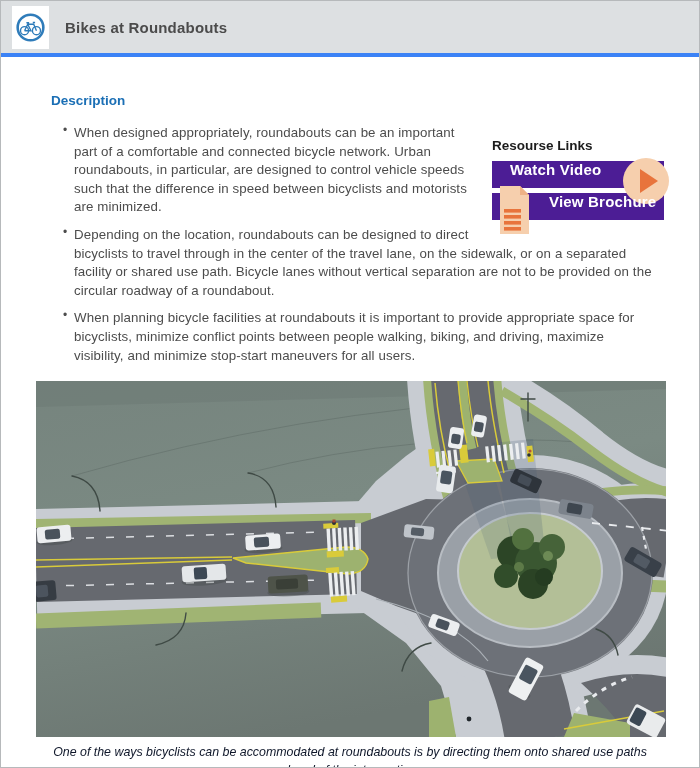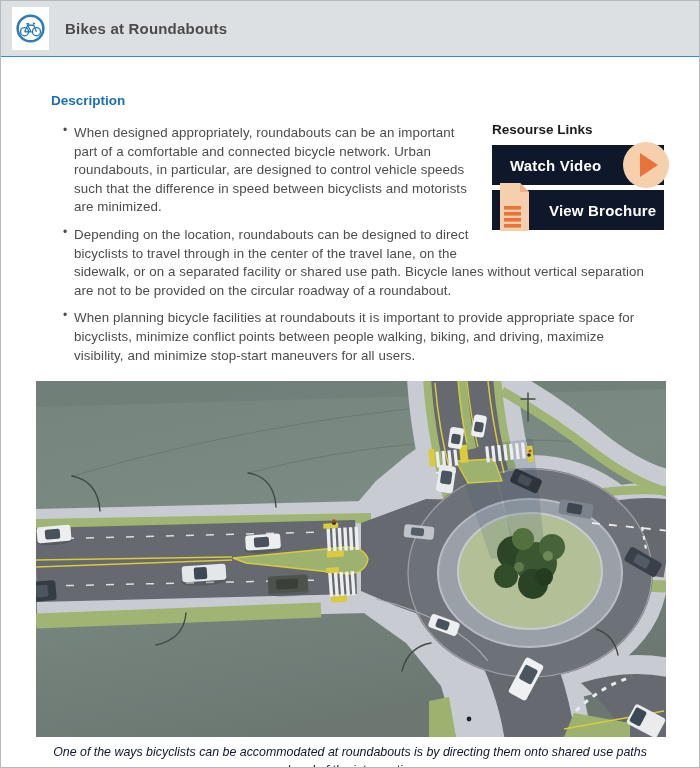--- a/index.html
+++ b/index.html
@@ -2,38 +2,38 @@
 <html><head>
 <meta charset="utf-8">
 <style>
   html,body{margin:0;padding:0;}
   body{
     width:700px;height:768px;box-sizing:border-box;
     background:#ffffff;border:1px solid #b6b9bb;overflow:hidden;
     font-family:"Liberation Sans", sans-serif;
   }
   .header{
-    height:56px;background:#dde0e2;border-bottom:1px solid #3b82f6;
+    height:56px;background:#dde0e2;border-bottom:4px solid #3b82f6;
     display:flex;align-items:center;padding:0 11px;gap:16px;box-sizing:border-box;
   }
   .header-icon{
     width:37px;height:43px;background:#ffffff;
     display:flex;align-items:center;justify-content:center;flex:0 0 auto;
   }
   .page-title{font-size:15px;font-weight:bold;color:#4b4b4b;letter-spacing:.2px;}
   .content{padding:36px 30px 0 30px;}
   .desc-heading{
     color:#1b6fb5;font-weight:bold;font-size:13.5px;margin:0 0 14px 0;padding-left:20px;
   }
   
-  .resources{float:right;width:172px;margin:0 5px 10px 14px;}
+  .resources{float:right;width:172px;margin:16px 5px 10px 14px;}
   .res-heading{font-size:13.5px;font-weight:bold;color:#1c1c1c;margin:0 0 8px 0;}
   .res-btn{
-    position:relative;height:40px;background:#0f172a;color:#ffffff;
-    font-weight:bold;font-size:15px;display:flex;align-items:center;
+    position:relative;height:27px;background:#4c1d95;color:#ffffff;
+    font-weight:bold;font-size:15px;display:flex;align-items:flex-start;
     margin-bottom:5px;cursor:pointer;letter-spacing:.2px;
   }
   .res-btn .label{position:relative;z-index:2;}
   .btn-video .label{padding-left:18px;}
   .btn-brochure .label{padding-left:57px;}
   .play-badge{position:absolute;right:-5px;top:-3px;width:46px;height:46px;z-index:1;}
   .doc-badge{position:absolute;left:8px;top:-7px;width:30px;height:48px;z-index:1;}
   
   .bullets{margin:16px;padding:0 0 0 27px;list-style:none;}
   .bullets li{

